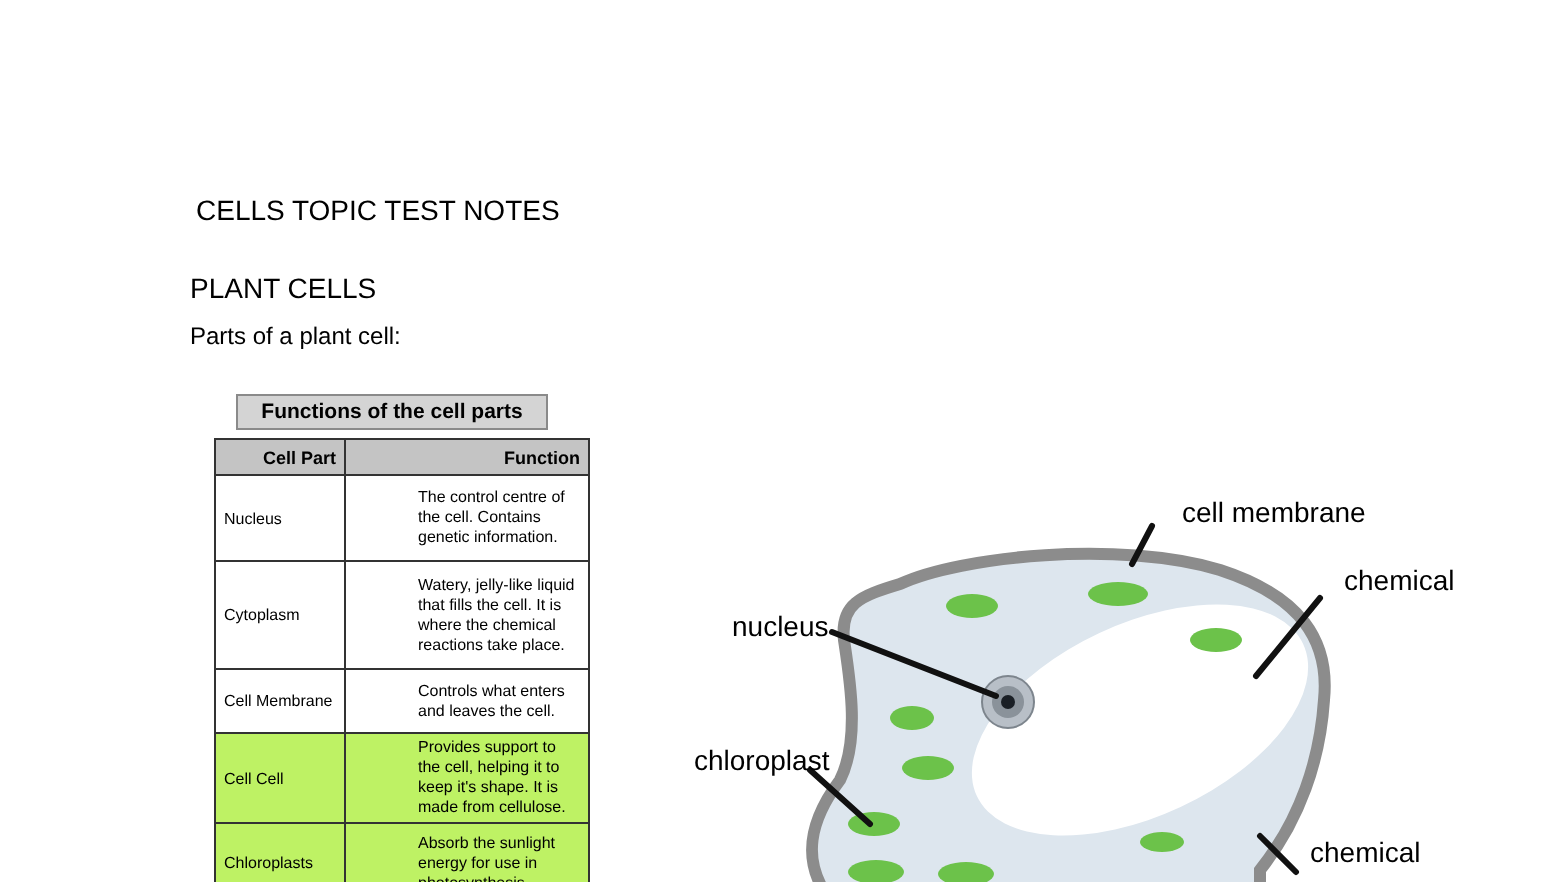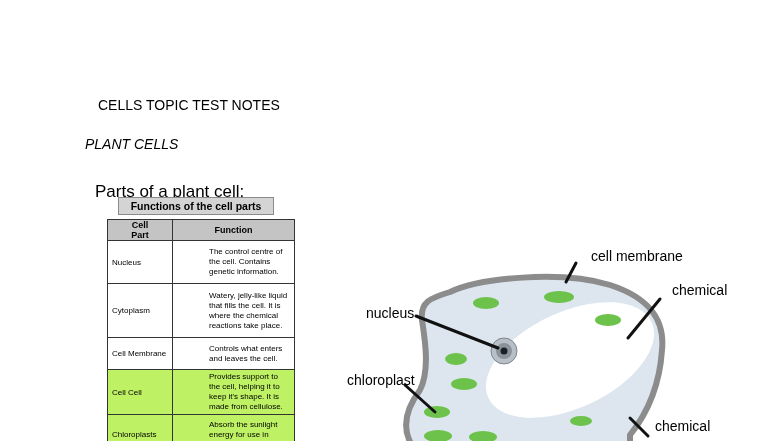--- a/index.html
+++ b/index.html
@@ -1,30 +1,30 @@
 <!DOCTYPE html>
 <html><head>
 <meta charset="utf-8">
 <style>
   html, body { margin:0; padding:0; background:#ffffff; }
   body { width:784px; height:441px; position:relative; overflow:hidden;
          font-family:"Liberation Sans", sans-serif; color:#000; }
   .line { position:absolute; font-size:14px; white-space:nowrap; }
   #t-title { left:98px; top:97px;text-align:right; }
-  #t-plant { left:85px; top:136px;font-style:italic; }
-  #t-parts { left:95px; top:182px; font-size:17px; }
+  #t-plant { left:95px; top:136px; }
+  #t-parts { left:95px; top:161px; font-size:12px; }
 
   .caption { position:absolute; left:118px; top:197px; width:156px; height:18px;
              background:#d4d4d4; border:1px solid #8a8a8a; box-sizing:border-box;
              font-size:10.5px; font-weight:bold; text-align:center; line-height:16px; }
 
   table.parts { position:absolute; left:107px; top:219px; width:188px;
                 border-collapse:collapse; font-size:8px; }
   table.parts th, table.parts td { border:1px solid #333; padding:2px 4px; vertical-align:middle; text-align:left; }
-  table.parts th { background:#c4c4c4; font-size:9px; text-align:center; height:17px; padding:0 14px; }
+  table.parts th { background:#c4c4c4; font-size:9px; text-align:right; height:17px; padding:0 4px; }
   table.parts td.part { width:56px; }
   table.parts tr.green td { background:#bef264; }
   table.parts td.fn { line-height:10px;padding-left:36px; }
 
   .label { position:absolute; font-size:14px; white-space:nowrap; }
   svg.diagram { position:absolute; left:330px; top:240px; }
 </style>
 </head>
 <body>
 

